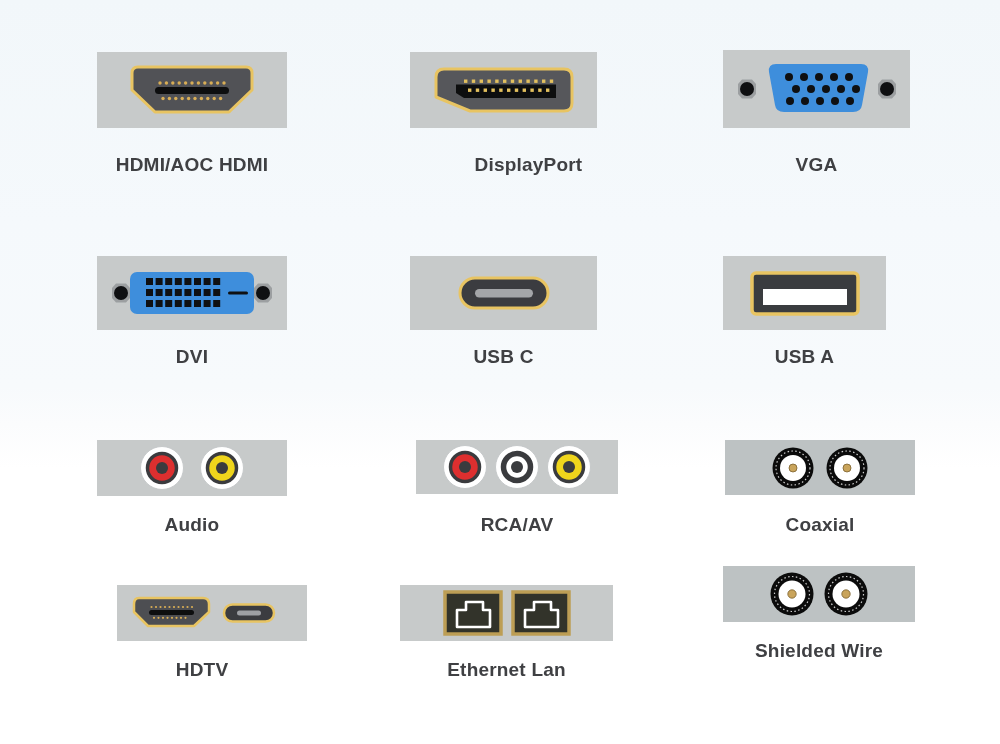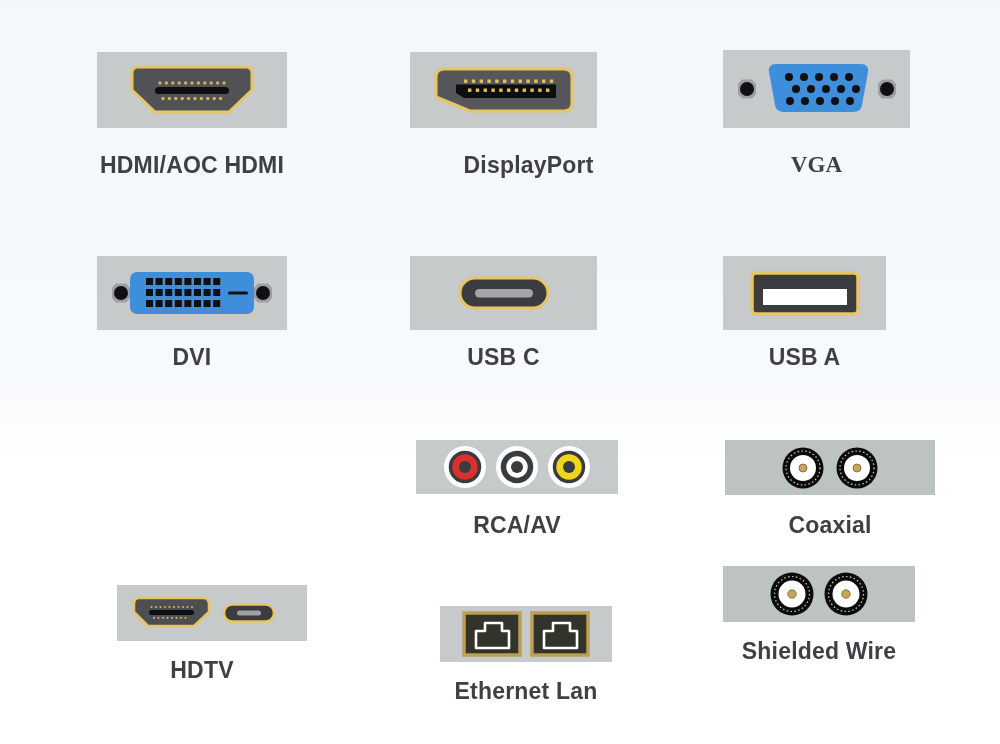--- a/index.html
+++ b/index.html
@@ -11,21 +11,21 @@
   .cell{position:absolute;}
   .card{
     background:#c7caca;
     display:flex;align-items:center;justify-content:center;
     width:100%;
   }
   .card--darker{background:#bdc2c3;}
   .label{
     position:absolute;left:50%;transform:translateX(-50%);
     white-space:nowrap;text-align:left;
-    font-weight:700;color:#3f4043;font-size:23px;line-height:30px;
+    font-weight:700;color:#3f4043;font-size:19px;line-height:30px;
     letter-spacing:0.2px;
   }
   svg{display:block;}
 </style>
 </head>
 <body>
 
 <div class="canvas">
 
   <div class="cell" style="left:97px;top:52px;width:190px;">
@@ -120,21 +120,21 @@
             <circle cx="109" cy="28" r="4"></circle>
             <circle cx="124" cy="28" r="4"></circle>
           <circle cx="58" cy="40" r="4"></circle>
             <circle cx="73" cy="40" r="4"></circle>
             <circle cx="88" cy="40" r="4"></circle>
             <circle cx="103" cy="40" r="4"></circle>
             <circle cx="118" cy="40" r="4"></circle>
         </g>
       </svg>
     </div>
-    <div class="label" style="top:100px;font-family:Liberation Serif, serif;">VGA</div>
+    <div class="label" style="top:100px;">VGA</div>
   </div>
 
   <div class="cell" style="left:410px;top:256px;width:187px;">
     <div class="card" style="height:74px;">
       <svg width="92" height="34" viewBox="0 0 92 34">
         <rect x="2" y="2" width="88" height="30" rx="15" fill="#3b3c40" stroke="#e8c462" stroke-width="3"></rect>
         <rect x="17" y="13" width="58" height="8.5" rx="4.2" fill="#a4a6a9"></rect>
       </svg>
     </div>
     <div class="label" style="top:86px;">USB C</div>
@@ -187,20 +187,37 @@
   <div class="cell" style="left:723px;top:256px;width:163px;">
     <div class="card" style="height:74px;">
       <svg width="110" height="45" viewBox="0 0 110 45">
         <rect x="2" y="2" width="106" height="41" rx="4" fill="#3a3c3f" stroke="#e8c462" stroke-width="3.5"></rect>
         <rect x="13" y="18" width="84" height="16" fill="#ffffff"></rect>
       </svg>
     </div>
     <div class="label" style="top:86px;">USB A</div>
   </div>
 
+  <div class="cell" style="left:97px;top:440px;width:190px;">
+    <div class="card" style="height:56px;">
+      <svg width="130" height="48" viewBox="0 0 130 48">
+        <g>
+          <circle cx="35" cy="24" r="21.5" fill="#ffffff" stroke="#c6c9ca" stroke-width="1"></circle>
+          <circle cx="35" cy="24" r="14.5" fill="#dd2f2f" stroke="#3a3b3e" stroke-width="3.5"></circle>
+          <circle cx="35" cy="24" r="6" fill="#3a3b3e"></circle>
+        </g>
+        <g>
+          <circle cx="95" cy="24" r="21.5" fill="#ffffff" stroke="#c6c9ca" stroke-width="1"></circle>
+          <circle cx="95" cy="24" r="14.5" fill="#efd51c" stroke="#3a3b3e" stroke-width="3.5"></circle>
+          <circle cx="95" cy="24" r="6" fill="#3a3b3e"></circle>
+        </g>
+      </svg>
+    </div>
+    <div class="label" style="top:70px;">Audio</div>
+  </div>
 
   <div class="cell" style="left:416px;top:440px;width:202px;">
     <div class="card" style="height:54px;">
       <svg width="160" height="48" viewBox="0 0 160 48">
         <g>
           <circle cx="28" cy="24" r="21.5" fill="#ffffff" stroke="#c6c9ca" stroke-width="1"></circle>
           <circle cx="28" cy="24" r="14.5" fill="#dd2f2f" stroke="#3a3b3e" stroke-width="3.5"></circle>
           <circle cx="28" cy="24" r="6" fill="#3a3b3e"></circle>
         </g>
         <g>
@@ -211,21 +228,21 @@
         <g>
           <circle cx="132" cy="24" r="21.5" fill="#ffffff" stroke="#c6c9ca" stroke-width="1"></circle>
           <circle cx="132" cy="24" r="14.5" fill="#efd51c" stroke="#3a3b3e" stroke-width="3.5"></circle>
           <circle cx="132" cy="24" r="6" fill="#3a3b3e"></circle>
         </g>
       </svg>
     </div>
     <div class="label" style="top:70px;">RCA/AV</div>
   </div>
 
-  <div class="cell" style="left:725px;top:440px;width:210px;">
+  <div class="cell" style="left:725px;top:440px;width:190px;">
     <div class="card card--darker" style="height:55px;">
       <svg width="110" height="44" viewBox="0 0 110 44">
         <g>
           <circle cx="28" cy="22" r="20.5" fill="#0b0b0b"></circle>
           <circle cx="28" cy="22" r="17" fill="none" stroke="#ffffff" stroke-width="1.2" stroke-dasharray="1.5 2.4" opacity="0.8"></circle>
           <circle cx="28" cy="22" r="13" fill="#ffffff"></circle>
           <circle cx="28" cy="22" r="4" fill="#c9a45b" stroke="#7a5f2c" stroke-width="0.8"></circle>
         </g>
         <g>
           <circle cx="82" cy="22" r="20.5" fill="#0b0b0b"></circle>
@@ -267,21 +284,21 @@
         </g>
         <g>
           <rect x="92" y="8.5" width="50" height="17" rx="8.5" fill="#3b3c40" stroke="#e8c462" stroke-width="2.5"></rect>
           <rect x="105" y="14.5" width="24" height="5" rx="2.5" fill="#9ea0a4"></rect>
         </g>
       </svg>
     </div>
     <div class="label" style="top:70px;">HDTV</div>
   </div>
 
-  <div class="cell" style="left:440px;top:585px;width:172px;margin-top:21px;">
+  <div class="cell" style="left:400px;top:585px;width:213px;">
     <div class="card" style="height:56px;">
       <svg width="128" height="46" viewBox="0 0 128 46">
         <g>
           <rect x="2" y="2" width="56" height="42" fill="#32332a" stroke="#bd9e55" stroke-width="3.5"></rect>
           <path d="M14 37 V20 H23 V12 H40 V20 H47 V37 Z" fill="none" stroke="#ffffff" stroke-width="2.6" stroke-linejoin="round"></path>
         </g>
         <g>
           <rect x="70" y="2" width="56" height="42" fill="#32332a" stroke="#bd9e55" stroke-width="3.5"></rect>
           <path d="M82 37 V20 H91 V12 H108 V20 H115 V37 Z" fill="none" stroke="#ffffff" stroke-width="2.6" stroke-linejoin="round"></path>
         </g>

